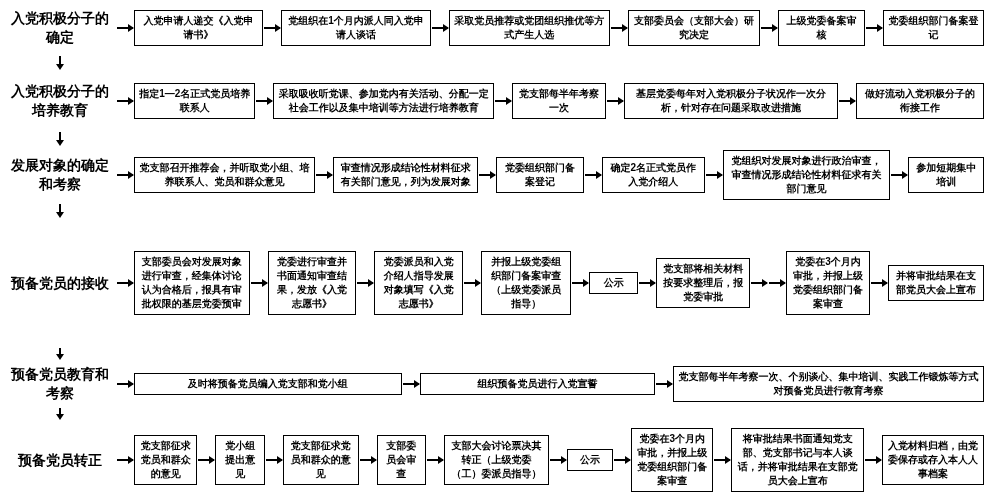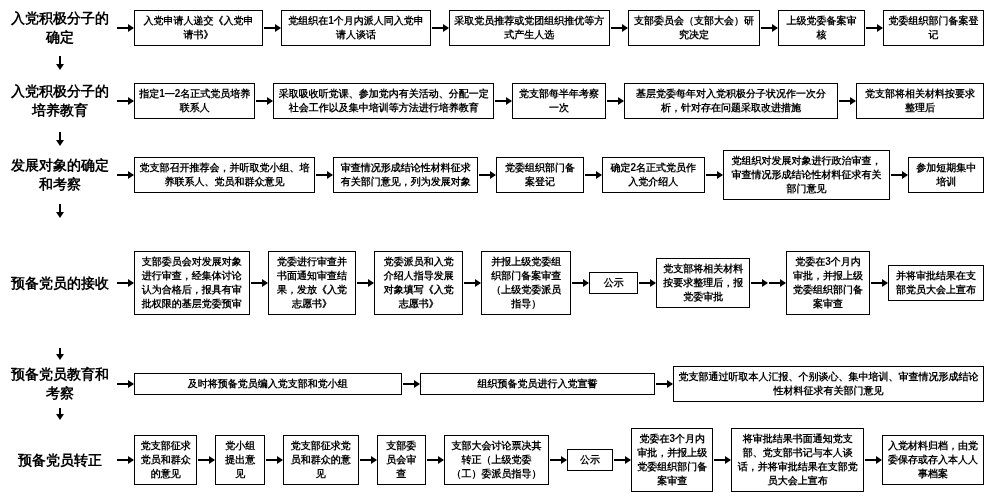--- a/index.html
+++ b/index.html
@@ -127,21 +127,21 @@
     <div class="stage-label">入党积极分子的培养教育</div>
     <span class="harrow"></span>
     <div class="box" style="flex-grow:120">指定1—2名正式党员培养联系人</div>
     <span class="harrow"></span>
     <div class="box" style="flex-grow:227">采取吸收听党课、参加党内有关活动、分配一定社会工作以及集中培训等方法进行培养教育</div>
     <span class="harrow"></span>
     <div class="box" style="flex-grow:90">党支部每半年考察一次</div>
     <span class="harrow"></span>
     <div class="box" style="flex-grow:220">基层党委每年对入党积极分子状况作一次分析，针对存在问题采取改进措施</div>
     <span class="harrow"></span>
-    <div class="box" style="flex-grow:127">党支部将相关材料按要求整理后</div>
+    <div class="box" style="flex-grow:127">做好流动入党积极分子的衔接工作</div>
   </div>
 
   <div class="stage-gap gap-14">
     <span class="varrow"></span>
   </div>
 
   <div class="stage-row h58">
     <div class="stage-label">发展对象的确定和考察</div>
     <span class="harrow"></span>
     <div class="box" style="flex-grow:190">党支部召开推荐会，并听取党小组、培养联系人、党员和群众意见</div>
@@ -186,21 +186,21 @@
     <span class="varrow"></span>
   </div>
 
   <div class="stage-row h48">
     <div class="stage-label">预备党员教育和考察</div>
     <span class="harrow"></span>
     <div class="box" style="flex-grow:263">及时将预备党员编入党支部和党小组</div>
     <span class="harrow"></span>
     <div class="box" style="flex-grow:230">组织预备党员进行入党宣誓</div>
     <span class="harrow"></span>
-    <div class="box" style="flex-grow:307">党支部通过听取本人汇报、个别谈心、集中培训、审查情况形成结论性材料征求有关部门意见</div>
+    <div class="box" style="flex-grow:307">党支部每半年考察一次、个别谈心、集中培训、实践工作锻炼等方式对预备党员进行教育考察</div>
   </div>
 
   <div class="stage-gap gap-12">
     <span class="varrow"></span>
   </div>
 
   <div class="stage-row h80">
     <div class="stage-label">预备党员转正</div>
     <span class="harrow"></span>
     <div class="box" style="flex-grow:62">党支部征求党员和群众的意见</div>

